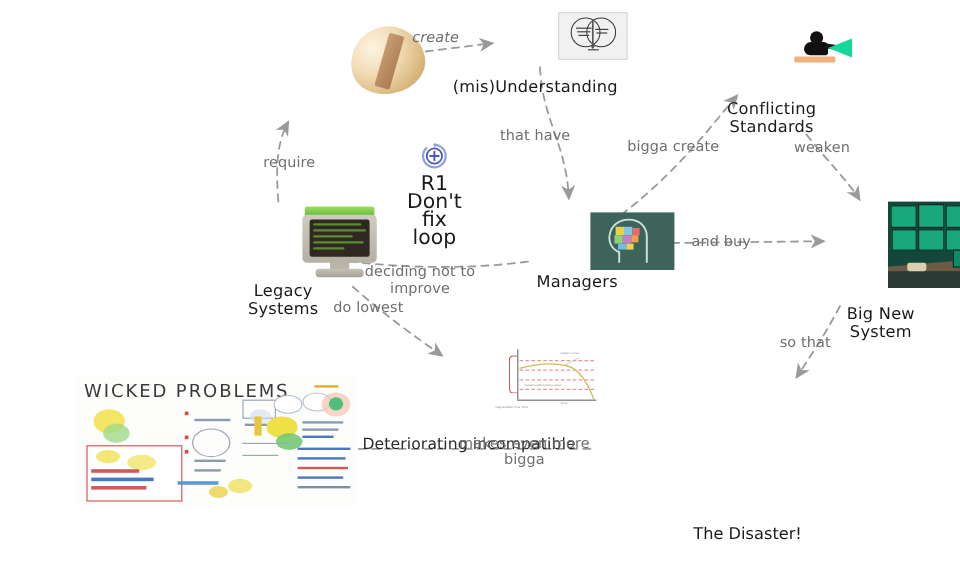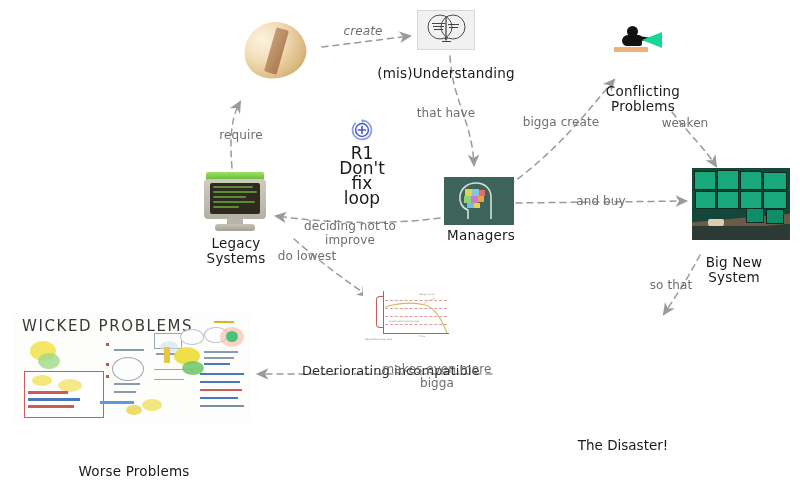--- a/index.html
+++ b/index.html
@@ -57,20 +57,21 @@
   .free-label {
     position: absolute;
     font-family: "DejaVu Sans", sans-serif;
     color: #1a1a1a;
     font-size: 13.5px;
     line-height: 16px;
     text-align: center;
   }
   .icon-box {
     position: absolute;
+    margin-left: 48px;
   }
 
   
   .egg-shell {
     position: absolute;
     left: 0; top: 0;
     width: 62px; height: 56px;
     border-radius: 50% 50% 48% 48% / 56% 56% 44% 44%;
     background: radial-gradient(ellipse at 34% 28%, #fdf3e0 0%, #f2dcb6 38%, #d9b97f 72%, #b9954f 100%);
     transform: rotate(-12deg);
@@ -328,21 +329,21 @@
   <div class="icon-box" style="left:612px; top:24px;">
     <div class="push-wrap">
       <div class="push-ground"></div>
       <div class="push-head"></div>
       <div class="push-body"></div>
       <div class="push-arm"></div>
       <div class="push-wedge"></div>
     </div>
   </div>
   <div class="node-label" style="left:588px; top:84px; width:110px;">Conflicting
-Problems</div>
+Standards</div>
 
   <div class="icon-box" style="left:444px; top:177px;">
     <div class="managers-box">
       <svg width="70" height="48" viewBox="0 0 70 48">
         <path d="M24,42 L24,33 C18,31 15,25 16,19 C17,11 24,6 32,6 C41,6 47,12 47,20 L47,42" fill="none" stroke="#cfe3d8" stroke-width="1.6"></path>
         <g>
           <rect x="21" y="12" width="7" height="7" fill="#e8d14a"></rect>
           <rect x="28" y="12" width="7" height="7" fill="#7ec8e3"></rect>
           <rect x="35" y="13" width="6" height="6" fill="#e86a6a"></rect>
           <rect x="20" y="19" width="7" height="7" fill="#8ed07a"></rect>
@@ -457,21 +458,20 @@
       <div class="wp-rect" style="left:186px; top:60px; width:44px; height:2px; background:#4a77c0;"></div>
       <div class="wp-rect" style="left:186px; top:68px; width:40px; height:2px; background:#4a77c0;"></div>
       <div class="wp-rect" style="left:186px; top:76px; width:42px; height:2px; background:#d05a5a;"></div>
       <div class="wp-rect" style="left:186px; top:84px; width:38px; height:2px; background:#4a77c0;"></div>
       <div class="wp-rect" style="left:186px; top:92px; width:44px; height:2px; background:#7a8fa5;"></div>
       <div class="wp-rect" style="left:140px; top:56px; width:40px; height:1px; background:#9aa7b5;"></div>
       <div class="wp-rect" style="left:140px; top:66px; width:30px; height:1px; background:#9aa7b5;"></div>
       <div class="wp-blob" style="left:112px; top:92px; width:16px; height:10px; background:#e8d24a; opacity:.8;"></div>
     </div>
   </div>
-  <div class="node-label" style="left:58px; top:464px; width:152px;">Worse Problems</div>
 
   <div class="loop-icon" style="left:350px; top:118px;">
     <svg width="24" height="24" viewBox="0 0 24 24">
       <path d="M12,2.6 A9.4,9.4 0 1,1 5.3,5.4" fill="none" stroke="#8e9ee0" stroke-width="1.8" stroke-linecap="round"></path>
       <path d="M12,1 l3.2,2 l-3.2,2 Z" fill="#8e9ee0"></path>
       <circle cx="12" cy="12" r="6.4" fill="none" stroke="#4a5bbf" stroke-width="1.5"></circle>
       <path d="M12,8.4 L12,15.6 M8.4,12 L15.6,12" stroke="#4a5bbf" stroke-width="1.6" stroke-linecap="round"></path>
     </svg>
   </div>
   <div class="loop-label" style="left:322px; top:146px; width:80px;">R1

